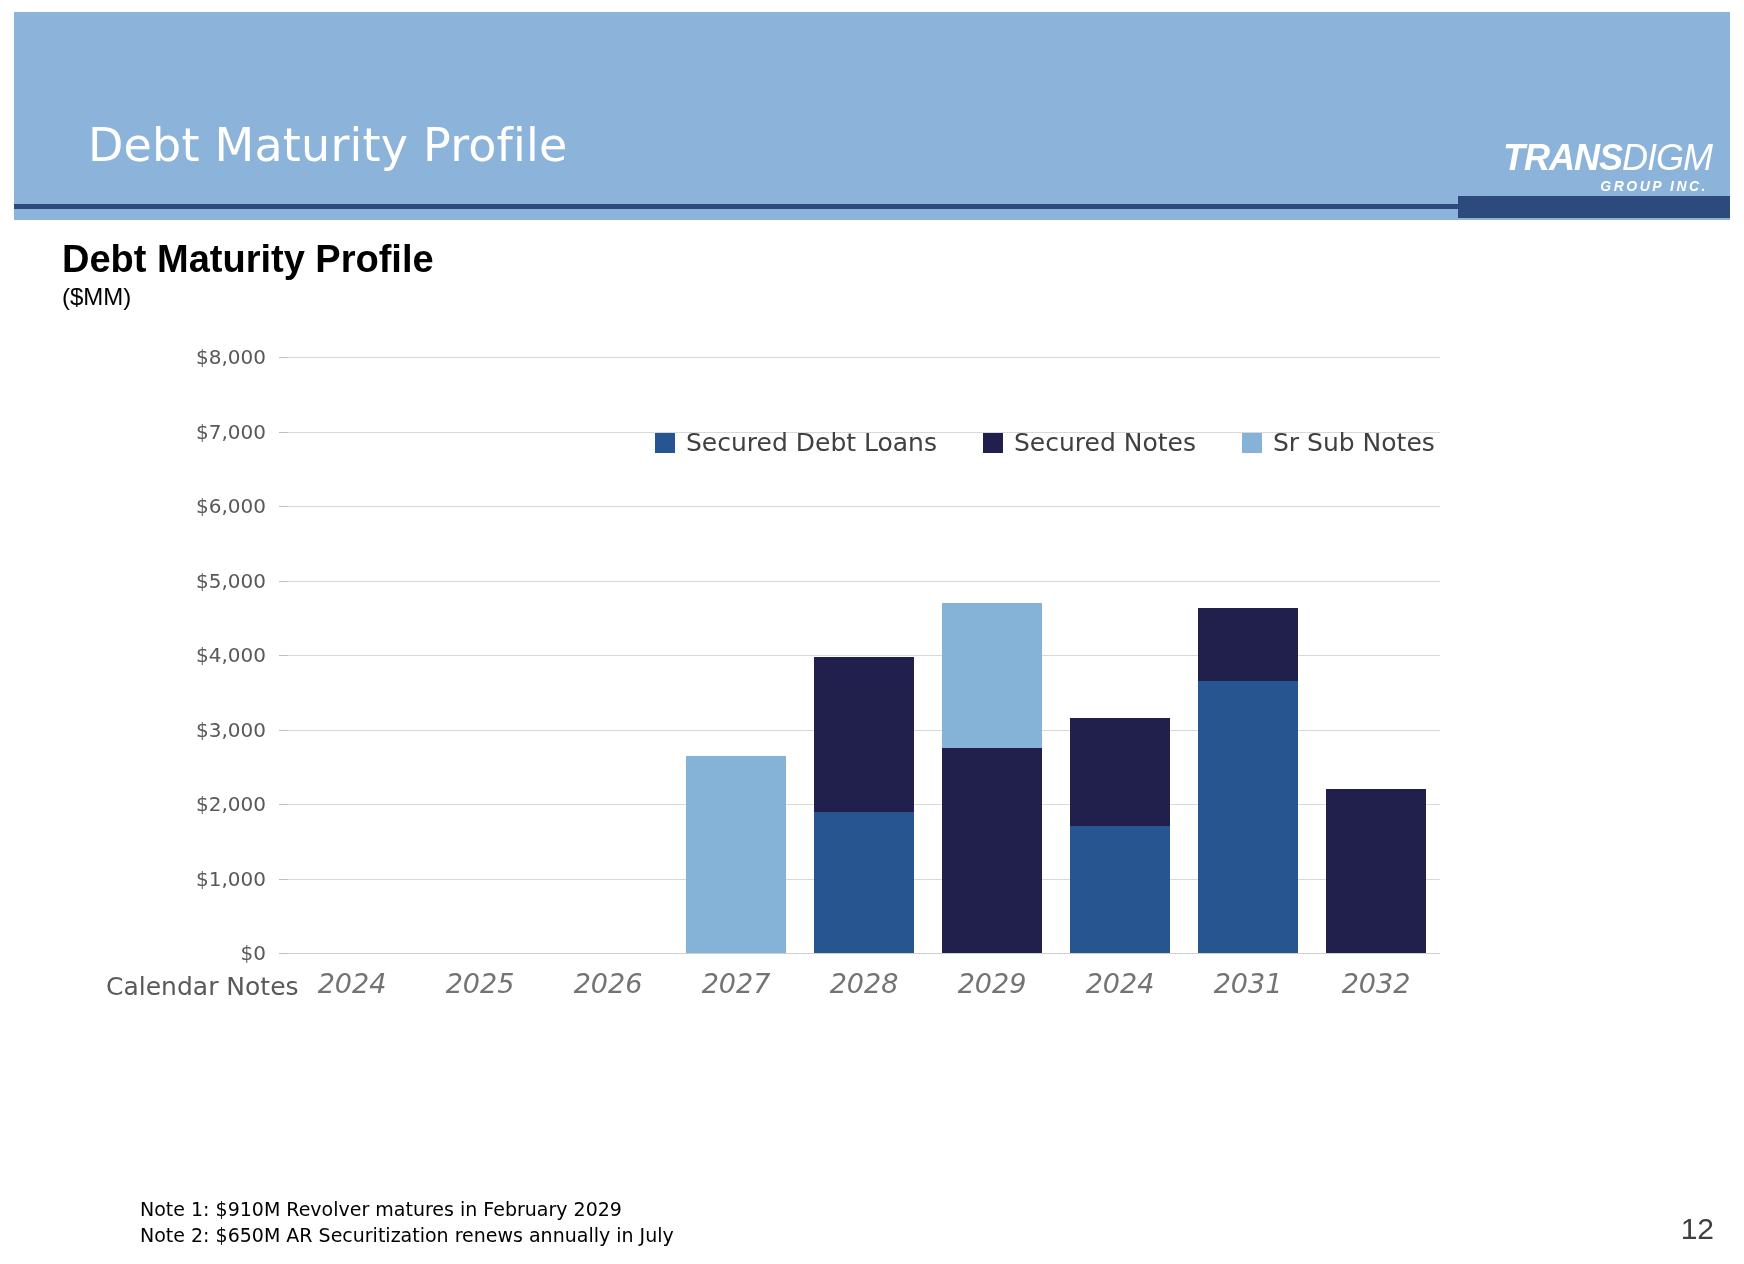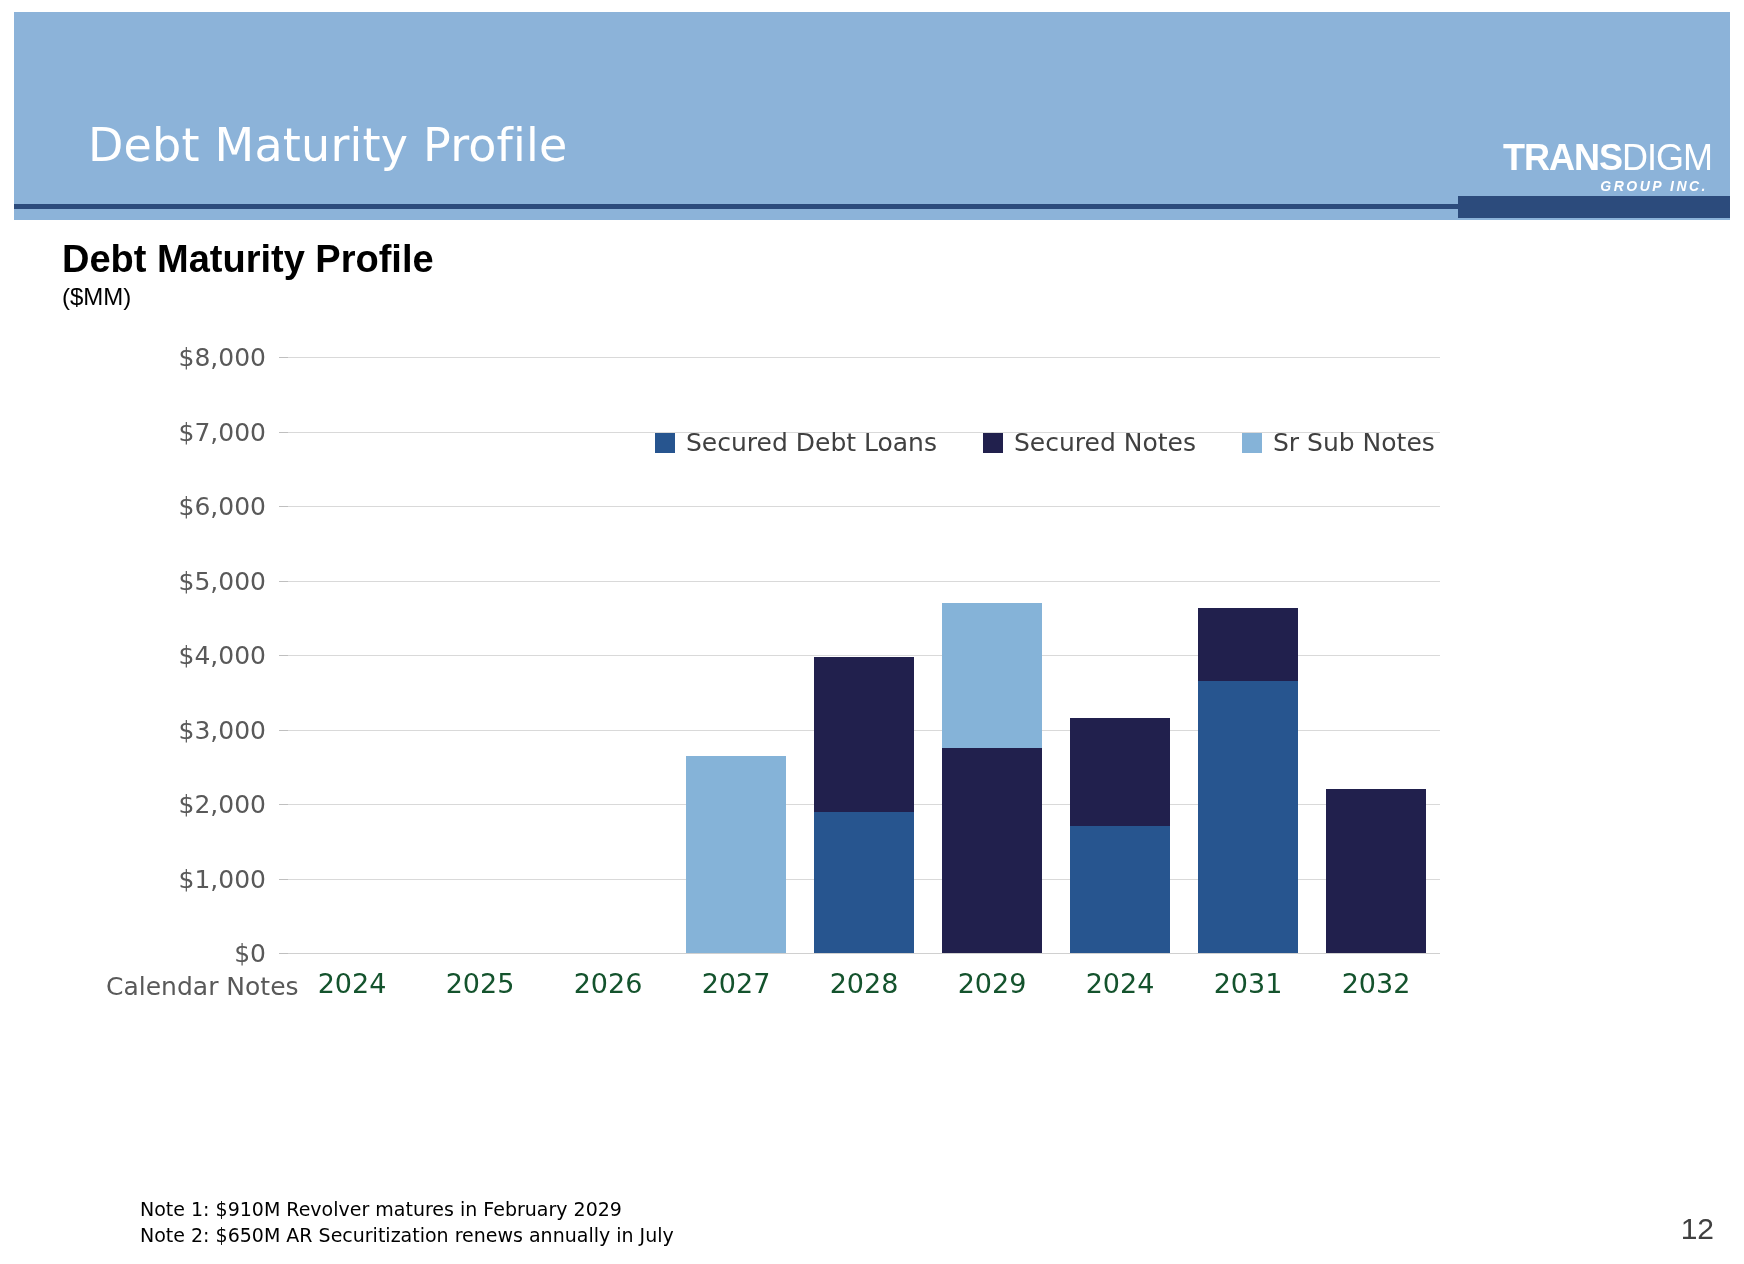--- a/index.html
+++ b/index.html
@@ -42,20 +42,21 @@
   .logo-wrap {
     position: absolute;
     right: 32px;
     top: 140px;
     text-align: right;
     line-height: 1;
     user-select: none;
   }
   .logo-main {
     font-size: 36px;
+    font-style: italic;
     color: #ffffff;
     letter-spacing: -1px;
     font-family: "Liberation Sans", sans-serif;
   }
   .logo-main .lg-bold { font-weight: bold; }
   .logo-main .lg-light { font-weight: 400; }
   .logo-sub {
     font-size: 14px;
     font-style: italic;
     font-weight: bold;
@@ -126,21 +127,21 @@
     width: 100%;
     height: 1px;
     background: #d9d9d9;
   }
   .gridline.zero { background: #d0d0d0; }
 
   .ytick-label {
     position: absolute;
     right: 1478px;
     text-align: right;
-    font-size: 25px;
+    font-size: 20px;
     color: #595959;
     white-space: nowrap;
     transform: translateY(-50%);
     font-family: "DejaVu Sans", sans-serif;
   }
   .ytick-mark {
     position: absolute;
     width: 9px;
     height: 1px;
     background: #bfbfbf;
@@ -188,24 +189,25 @@
     display: flex;
     flex-direction: column-reverse;
   }
   .bar-seg { width: 100%; }
 
   
   .xlabel {
     position: absolute;
     top: 968px;
     font-size: 27px;
-    color: #14532d;
+    color: #737373;
     text-align: center;
     white-space: nowrap;
     font-family: "DejaVu Sans", sans-serif;
+    font-style: italic;
   }
   .xaxis-title {
     position: absolute;
     left: 106px;
     top: 972px;
     font-size: 25px;
     color: #595959;
     white-space: nowrap;
     font-family: "DejaVu Sans", sans-serif;
   }

